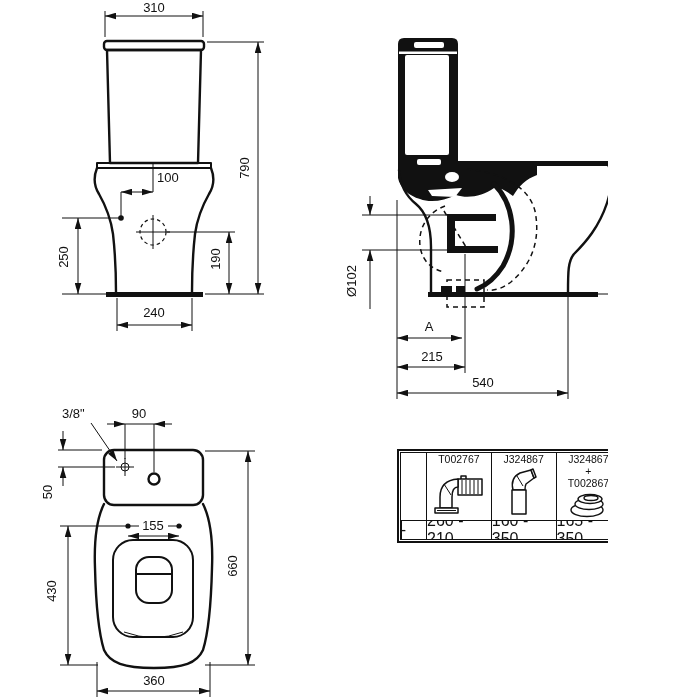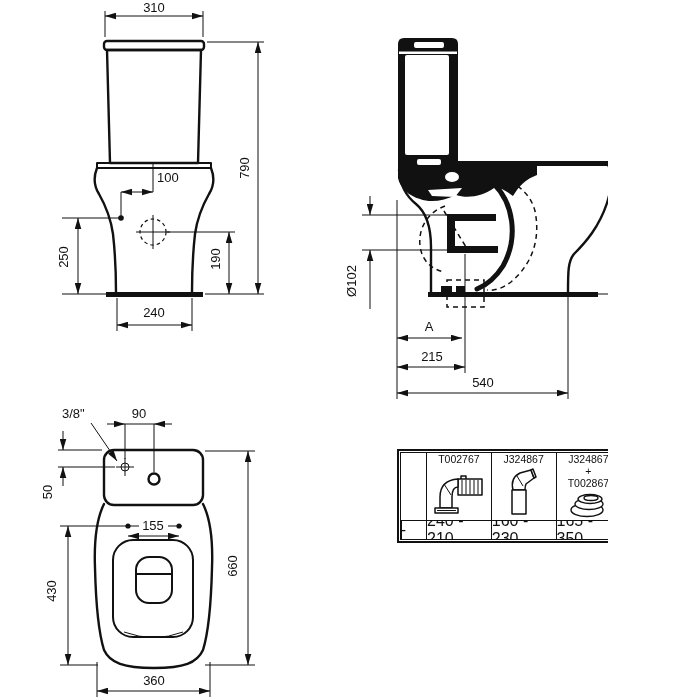--- a/index.html
+++ b/index.html
@@ -239,23 +239,23 @@
     </div>
 
 
     <div class="tcell first">
       <div class="rowa">A</div>
     </div>
     <div class="tcell">
       <div class="range">60 - 160</div>
     </div>
     <div class="tcell">
-      <div class="range">240 - 210</div>
-    </div>
-    <div class="tcell">
-      <div class="range">160 - 230</div>
+      <div class="range">260 - 210</div>
+    </div>
+    <div class="tcell">
+      <div class="range">160 - 350</div>
     </div>
     <div class="tcell">
       <div class="range">165 - 350</div>
     </div>
   </div>
 </div>
 </div>
 
 </body></html>

